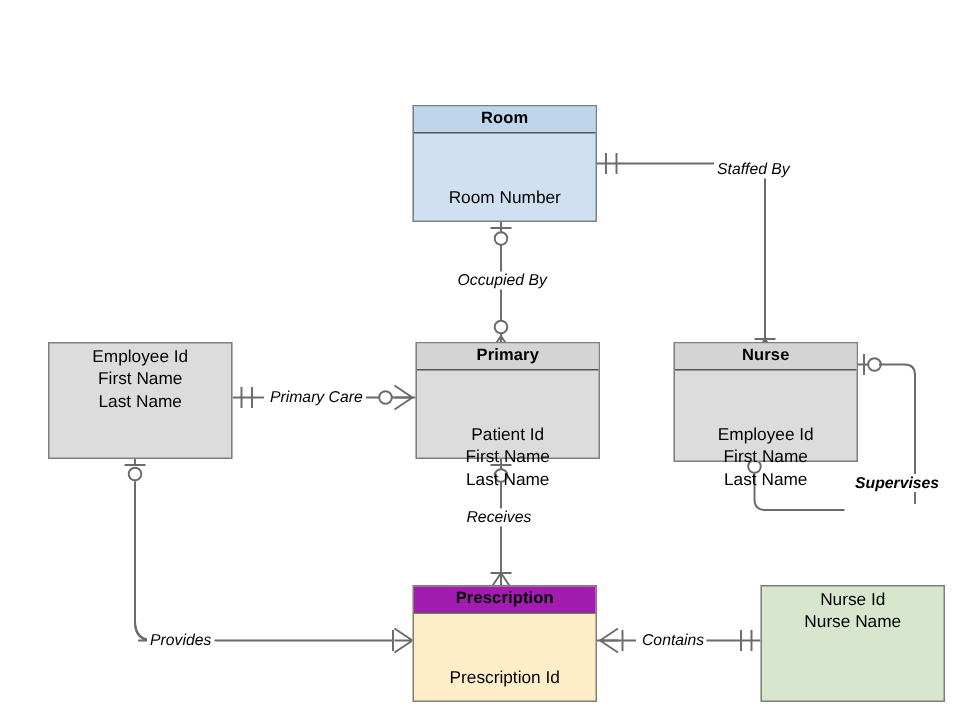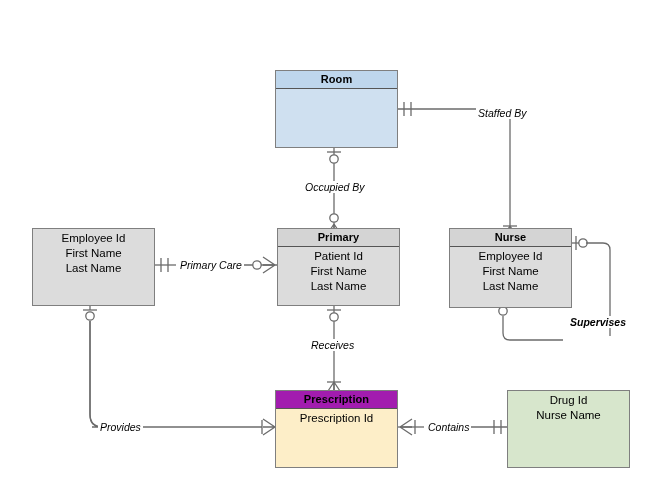--- a/index.html
+++ b/index.html
@@ -26,20 +26,21 @@
     width: 649px;
     height: 485px;
   }
   .entity {
     position: absolute;
     box-sizing: border-box;
     border: 1px solid #7f7f7f;
     display: flex;
     flex-direction: column;
     z-index: 5;
+    gap: 34px;
   }
   .entity-header {
     box-sizing: border-box;
     border-bottom: 1px solid #555555;
     text-align: center;
     font-size: 11px;
     font-weight: bold;
     color: #000000;
     line-height: 17px;
     height: 18px;
@@ -150,20 +151,23 @@
 
         <path d="M262,420 L262,434"></path>
         <path d="M275,427 L263,419 M275,427 L263,435 M275,427 L263,427"></path>
       </g>
 
     </g>
   </svg>
 
   <div class="entity" style="left:275px; top:70px; width:123px; height:78px; background:#cfe0f0;">
     <div class="entity-header" style="background:#bed6ec;">Room</div>
+    <div class="entity-body">
+      <div class="attr-row">Room Number</div>
+    </div>
   </div>
 
   <div class="entity" style="left:277px; top:228px; width:123px; height:78px; background:#dcdcdc;">
     <div class="entity-header" style="background:#d4d4d4;">Primary</div>
     <div class="entity-body">
       <div class="attr-row">Patient Id</div>
       <div class="attr-row">First Name</div>
       <div class="attr-row">Last Name</div>
     </div>
   </div>
@@ -187,21 +191,21 @@
 
   <div class="entity" style="left:275px; top:390px; width:123px; height:78px; background:#fdeec8;">
     <div class="entity-header" style="background:#a21caf;">Prescription</div>
     <div class="entity-body">
       <div class="attr-row">Prescription Id</div>
     </div>
   </div>
 
   <div class="entity" style="left:507px; top:390px; width:123px; height:78px; background:#d7e6cc;">
     <div class="entity-body">
-      <div class="attr-row">Drug Id</div>
+      <div class="attr-row">Nurse Id</div>
       <div class="attr-row">Nurse Name</div>
     </div>
   </div>
 
   <div class="rel-label" style="left:476px; top:107px;">Staffed By</div>
 
   <div class="rel-label" style="left:303px; top:181px;">Occupied By</div>
 
   <div class="rel-label" style="left:178px; top:259px;">Primary Care</div>
 

